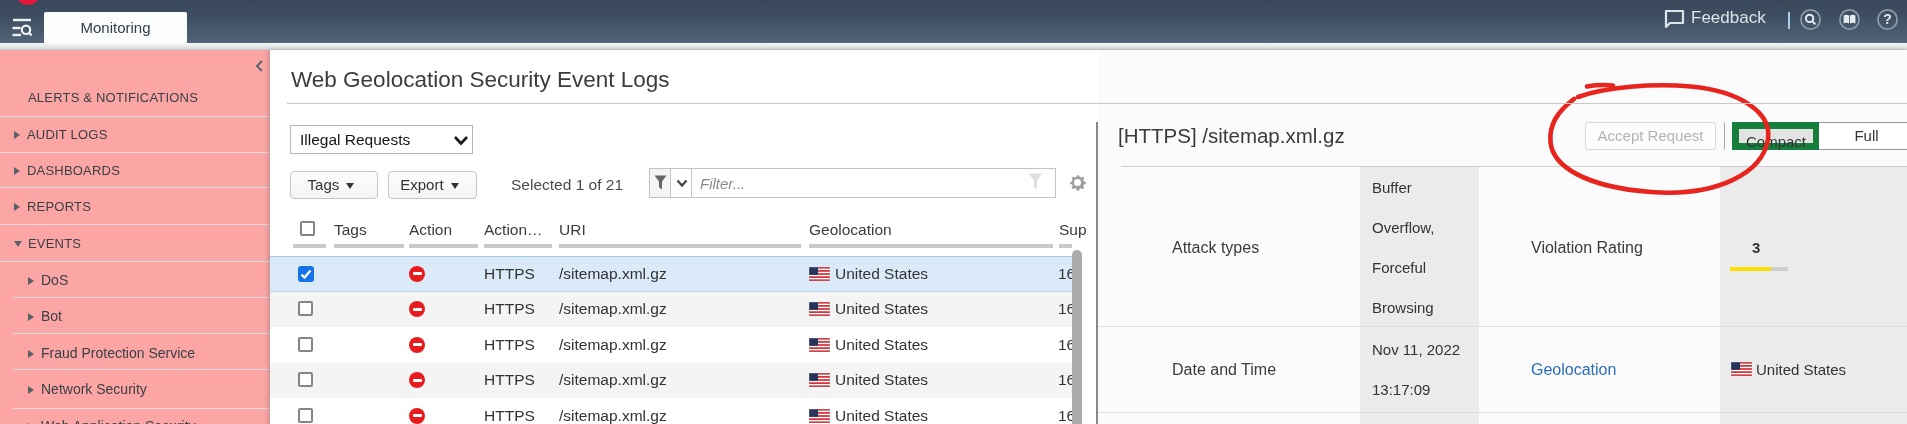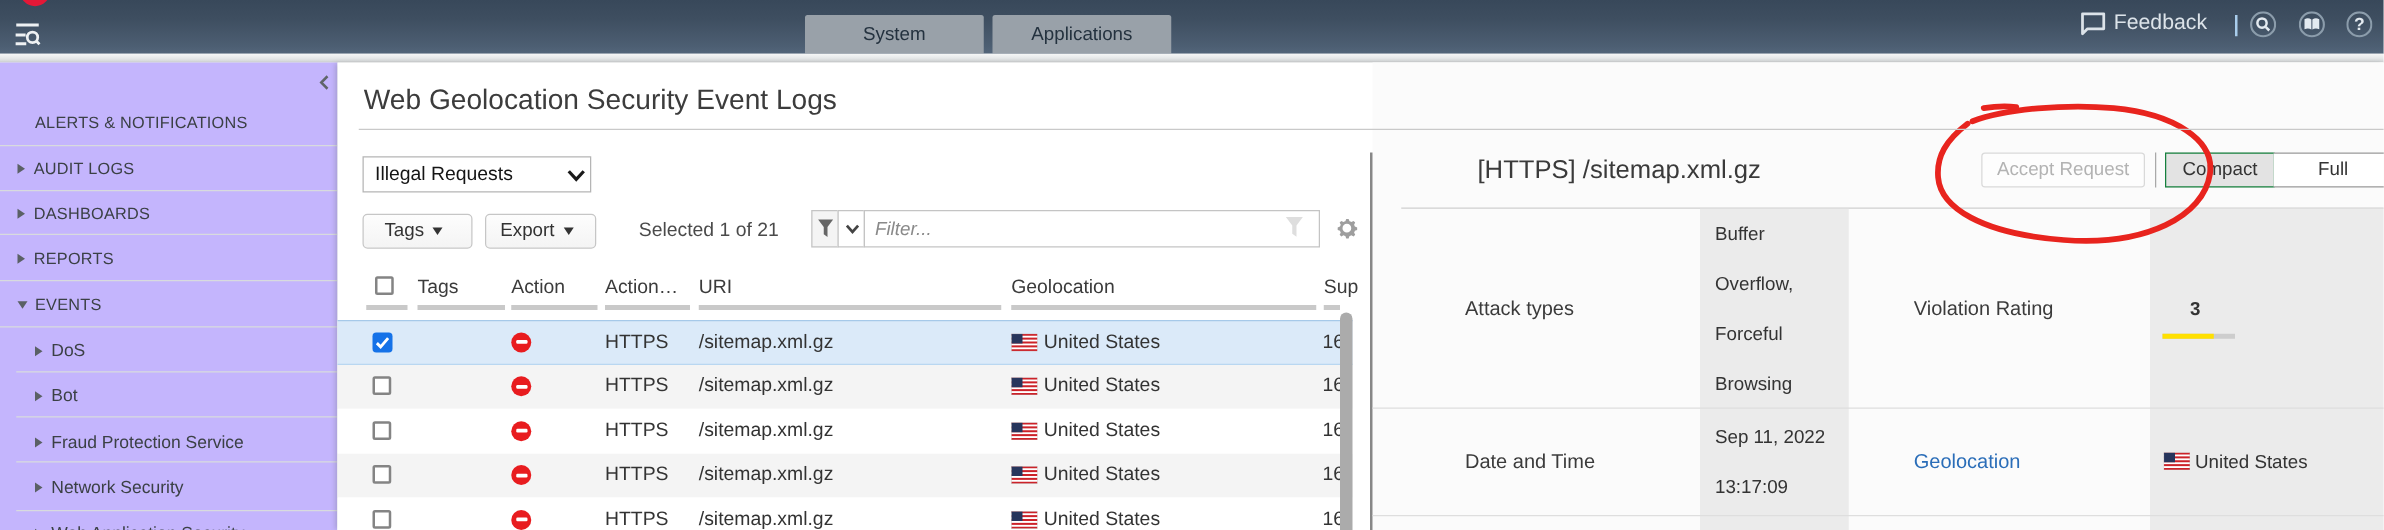--- a/index.html
+++ b/index.html
@@ -15,21 +15,21 @@
     text-align:center; line-height:31px; border-radius:2px 2px 0 0; }
   .tab.active { background:#fcfdfd; color:#333e49; }
   #fbtext { color:#dce3e9; font-size:17px; top:8px; }
   
 
   
   #strip { left:0; top:43px; width:1907px; height:7px;
     background:linear-gradient(180deg,#f6f7f7 0%,#e6e8e9 50%,#d6d9da 85%,#c2c5c7 100%); }
 
   
-  #sidebar { left:0; top:50px; width:270px; height:374px; background:#c4b5fd; }
+  #sidebar { left:0; top:50px; width:270px; height:374px; background:#fca5a5; }
   .sep { position:absolute; height:1px; background:#d8dbde; }
   .side-item { position:absolute; color:#3b4045; font-size:13px; letter-spacing:.2px; }
   .side-sub { position:absolute; color:#3b4045; font-size:14px; }
   .tri-r { display:inline-block; width:0; height:0; border-top:4px solid transparent;
     border-bottom:4px solid transparent; border-left:6px solid #5a6065; margin-right:7px; }
   .tri-d { display:inline-block; width:0; height:0; border-left:4px solid transparent;
     border-right:4px solid transparent; border-top:6px solid #5a6065; margin-right:6px; vertical-align:1px; }
 
   
   #main { left:270px; top:50px; width:1637px; height:374px; background:#fff;
@@ -50,41 +50,40 @@
 
   
   .hcell { position:absolute; top:221px; font-size:15.5px; color:#3b3b3b; }
   .hbar { position:absolute; top:244px; height:4px; background:#c9c9c9; }
   .cbx { position:absolute; width:15px; height:15px; border:2px solid #848484; border-radius:2px; background:#fff; }
   .rtext { position:absolute; font-size:15.5px; color:#333; }
 
   
   #divider { left:1096px; top:122px; width:2px; height:302px; background:#878787; }
   #right { left:1098px; top:50px; width:809px; height:374px; background:#fbfbfb; }
-  #rtitle { left:1182px; top:124px; font-size:20.5px; color:#3a3a3a; }
+  #rtitle { left:1118px; top:124px; font-size:20.5px; color:#3a3a3a; }
   #acceptbtn { left:1585px; top:122px; width:131px; height:28px; border:1px solid #d9d9d9; border-radius:3px;
     background:#fdfdfd; color:#b3b3b3; font-size:15px; text-align:center; line-height:26px; }
   #vsep2 { left:1724px; top:122px; width:1px; height:28px; background:#a9a9a9; }
-  #compactbtn { left:1732px; top:122px; width:88px; height:28px; border:1px solid #15803d;
+  #compactbtn { left:1732px; top:122px; width:88px; height:28px; border:7px solid #15803d;
     background:#e3e3e3; color:#333; font-size:15px; text-align:center; line-height:26px; }
   #fullbtn { left:1819px; top:122px; width:96px; height:28px; border:1px solid #999; border-left:none;
     background:#fff; color:#333; font-size:15px; text-align:center; line-height:26px; }
   #hr2 { left:1121px; top:166px; width:786px; height:1px; background:#cfcfcf; }
   .gcol { position:absolute; top:167px; height:257px; background:#ebebeb; }
   .rlabel { position:absolute; font-size:16px; color:#3b3b3b;margin-left:39px; }
   .rvalue { position:absolute; font-size:15px; color:#333; }
   .rsep { position:absolute; left:1098px; width:809px; height:1px; background:#dedede; }
 </style>
 </head>
 <body>
 
 <div id="topbar" class="abs">
   <div id="logo" class="abs"></div>
-  <div class="tab abs" style="left:644px; width:143px;">System</div>
-  <div class="tab abs" style="left:794px; width:143px;">Applications</div>
+  <div class="tab abs active" style="left:44px;  width:143px;">Monitoring</div>
   <svg class="abs" style="left:12px; top:17px;" width="24" height="22" viewBox="0 0 24 22">
     <g stroke="#eef1f3" stroke-width="2.4" fill="none">
       <line x1="1" y1="3" x2="19" y2="3"></line>
       <line x1="0.5" y1="11" x2="8.5" y2="11"></line>
       <line x1="0.5" y1="18" x2="9" y2="18"></line>
     </g>
     <circle cx="14" cy="12.8" r="4.2" fill="none" stroke="#eef1f3" stroke-width="2.2"></circle>
     <line x1="17.2" y1="16" x2="19.6" y2="18.4" stroke="#eef1f3" stroke-width="2.3"></line>
   </svg>
   <svg class="abs" style="left:1664px; top:9px;" width="22" height="21" viewBox="0 0 22 21">
@@ -309,21 +308,21 @@
 <div class="rsep" style="top:412px;"></div>
 
 <div class="rlabel" style="left:1133px; top:239px;">Attack types</div>
 <div class="rvalue" style="left:1372px; top:168px; width:100px; line-height:40px;">Buffer Overflow, Forceful Browsing</div>
 <div class="rlabel" style="left:1492px; top:239px;">Violation Rating</div>
 <div class="rvalue" style="left:1752px; top:239px; font-weight:bold;">3</div>
 <div class="abs" style="left:1730px; top:267px; width:58px; height:3.5px; background:#cdcdcd;"></div>
 <div class="abs" style="left:1730px; top:267px; width:41px; height:3.5px; background:#ffe000;"></div>
 
 <div class="rlabel" style="left:1133px; top:361px;">Date and Time</div>
-<div class="rvalue" style="left:1372px; top:330px; width:110px; line-height:40px;">Sep 11, 2022 13:17:09</div>
+<div class="rvalue" style="left:1372px; top:330px; width:110px; line-height:40px;">Nov 11, 2022 13:17:09</div>
 <div class="rlabel" style="left:1492px; top:361px; color:#2a6db8;">Geolocation</div>
 
 <svg class="abs" style="left:1541px; top:76px;" width="240" height="130" viewBox="0 0 240 130">
   <path d="M33 23 C 16 36, 8 49, 9.5 66 C 11.5 90, 44 111, 110 116 C 176 121, 222 97, 227 63
            C 231 36, 198 15, 150 10.5 C 112 7, 64 11, 37 21" fill="none" stroke="#e8241e" stroke-width="4.6" stroke-linecap="round"></path>
   <path d="M46 10.5 C 55 9, 65 8.8, 72 9.6" fill="none" stroke="#e8241e" stroke-width="4.6" stroke-linecap="round"></path>
 </svg>
 
 <svg class="abs" id="rflag" style="left:1731px; top:362px;" width="21" height="14" viewBox="0 0 21 14">
     <rect width="21" height="14" fill="#fff"></rect>

